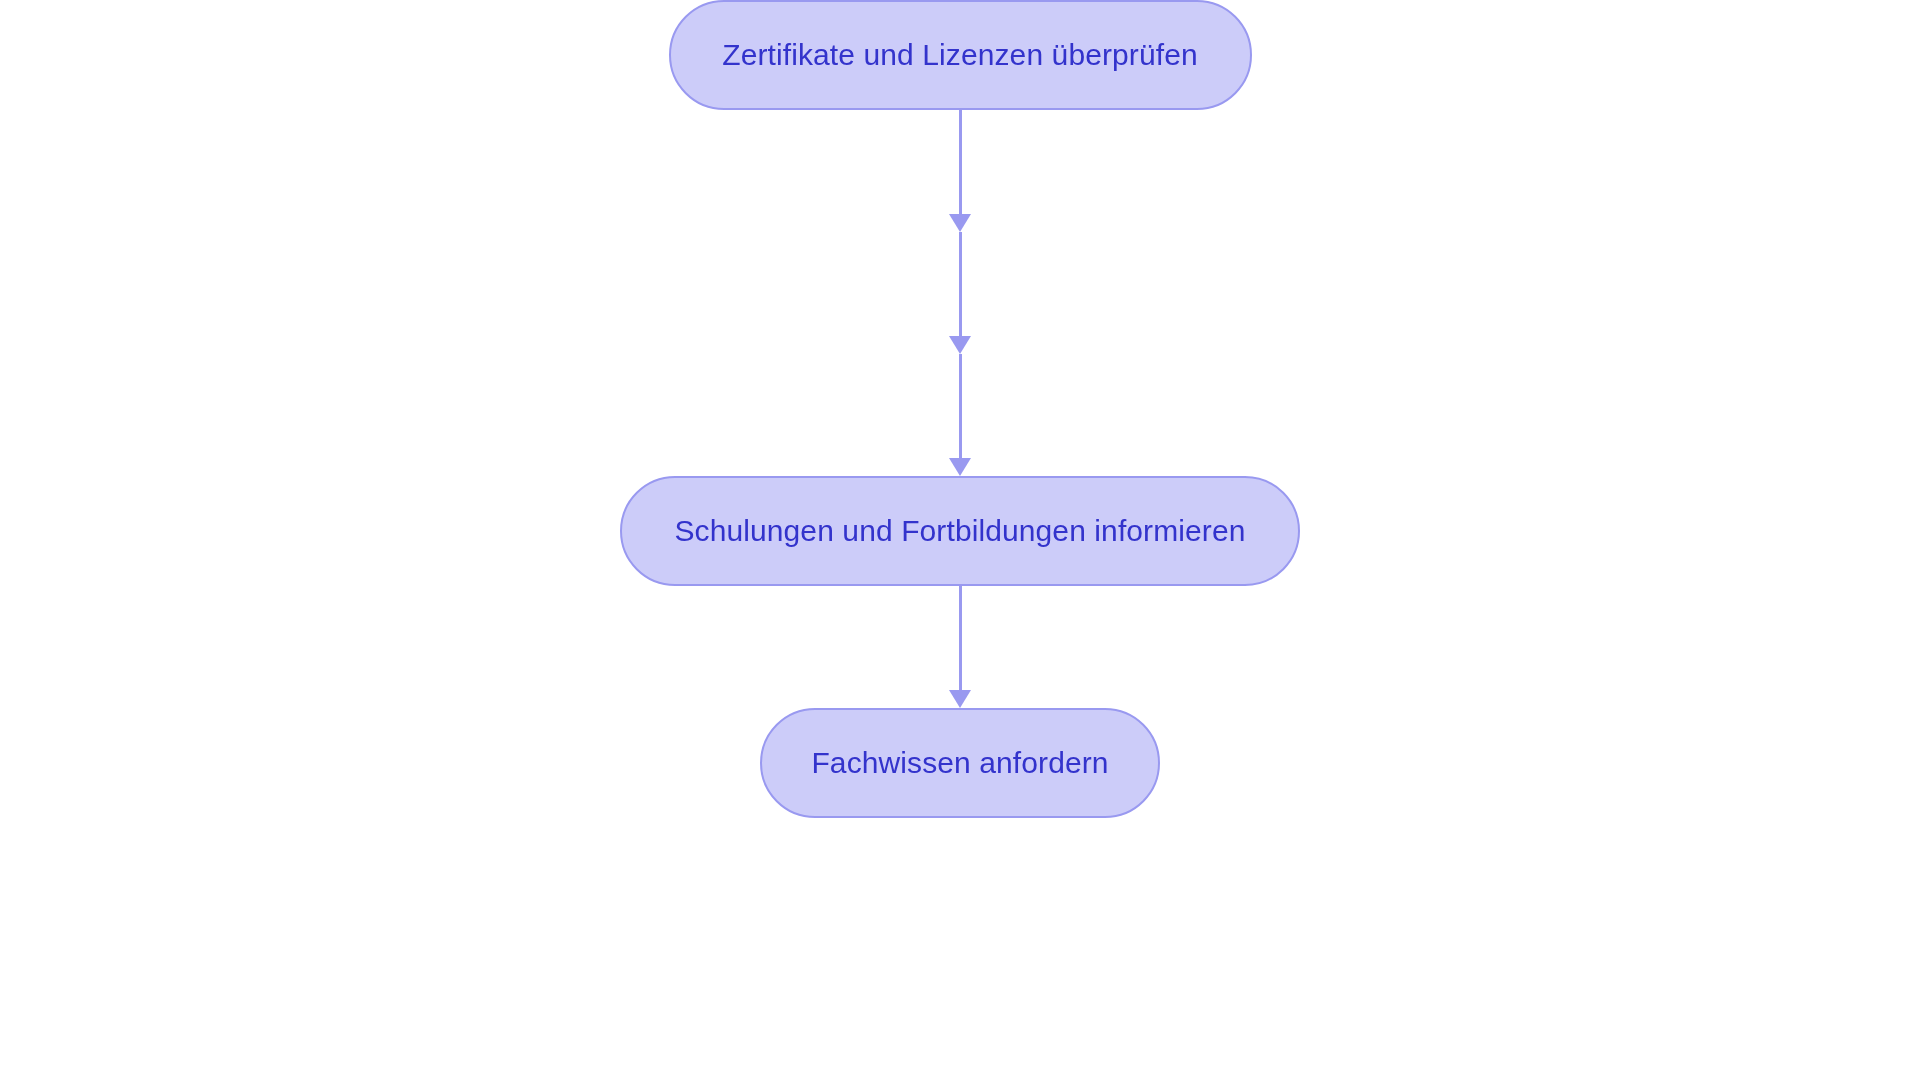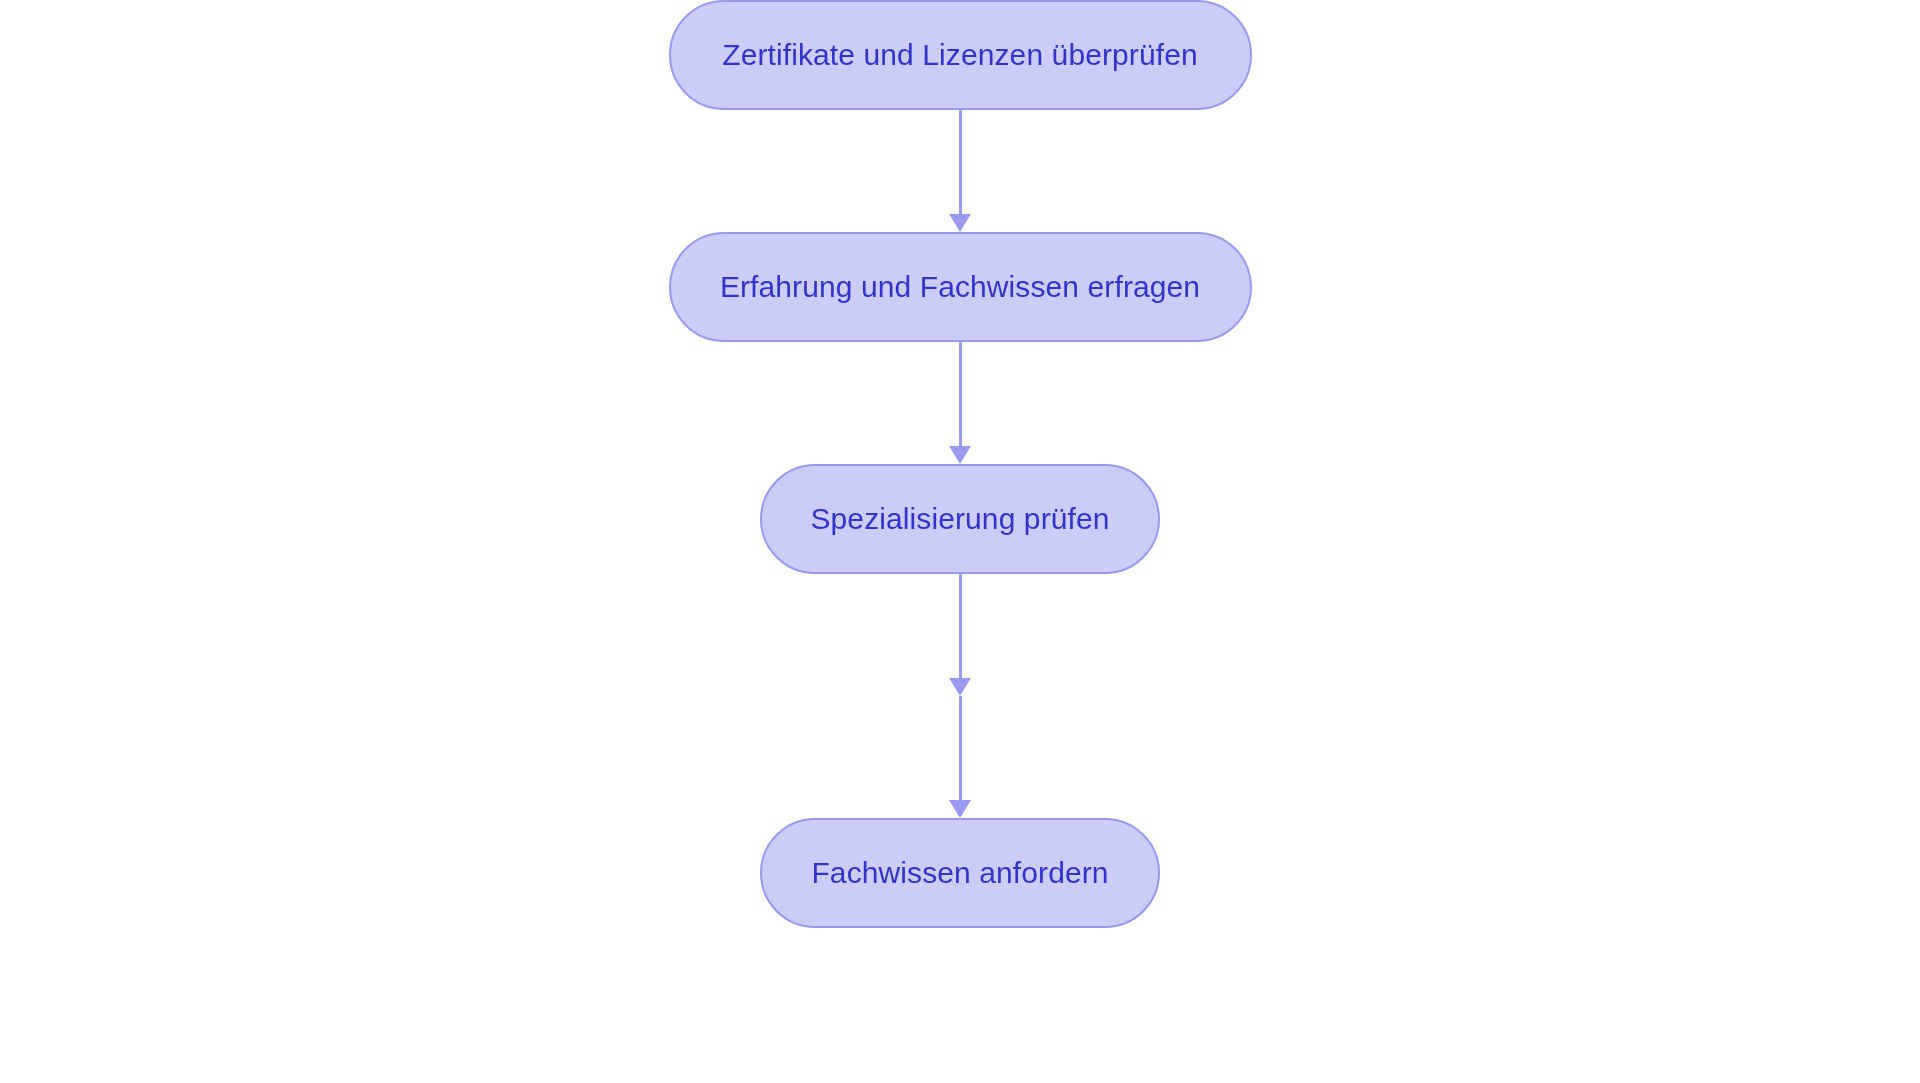--- a/index.html
+++ b/index.html
@@ -101,38 +101,35 @@
 
     <div class="flow-node w-583">
       <span class="node-label">Zertifikate und Lizenzen überprüfen</span>
     </div>
 
     <div class="flow-connector">
       <span class="connector-line"></span>
       <span class="connector-arrowhead"></span>
     </div>
 
-    <div class="flow-node w-583">
-      <span class="node-label">Erfahrung und Fachwissen erfragen</span>
-    </div>
 
     <div class="flow-connector">
       <span class="connector-line"></span>
       <span class="connector-arrowhead"></span>
     </div>
 
-    <div class="flow-node w-400">
-      <span class="node-label">Spezialisierung prüfen</span>
-    </div>
 
     <div class="flow-connector">
       <span class="connector-line"></span>
       <span class="connector-arrowhead"></span>
     </div>
 
+    <div class="flow-node w-680">
+      <span class="node-label">Schulungen und Fortbildungen informieren</span>
+    </div>
 
     <div class="flow-connector">
       <span class="connector-line"></span>
       <span class="connector-arrowhead"></span>
     </div>
 
     <div class="flow-node w-400">
       <span class="node-label">Fachwissen anfordern</span>
     </div>
 

